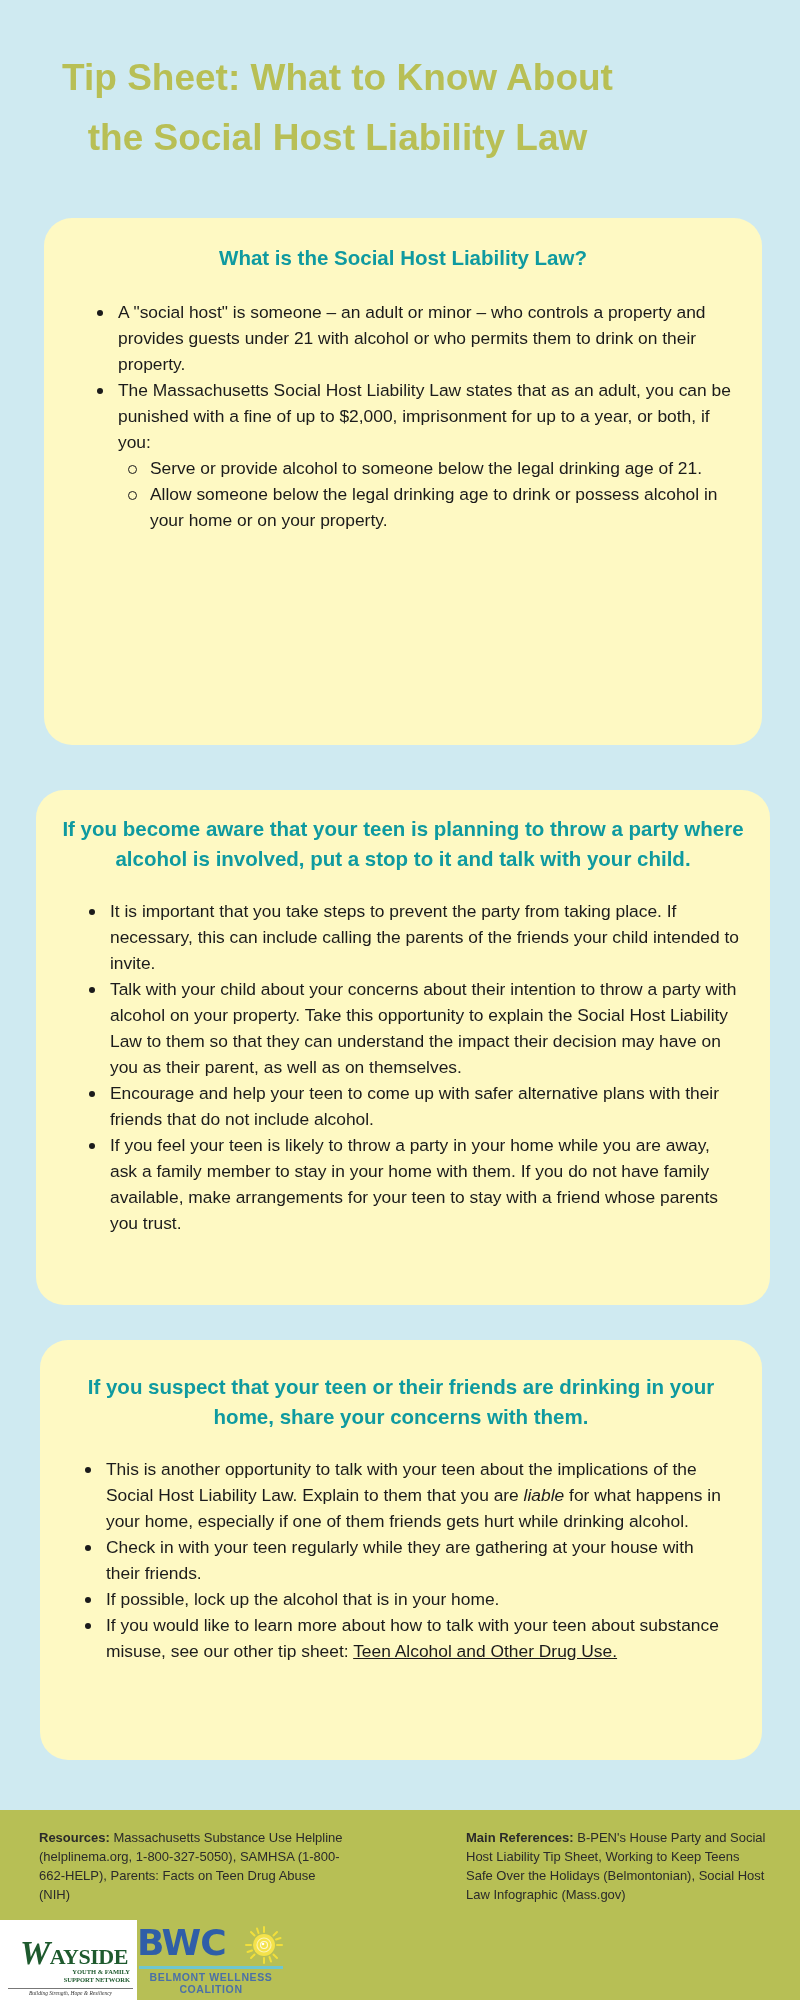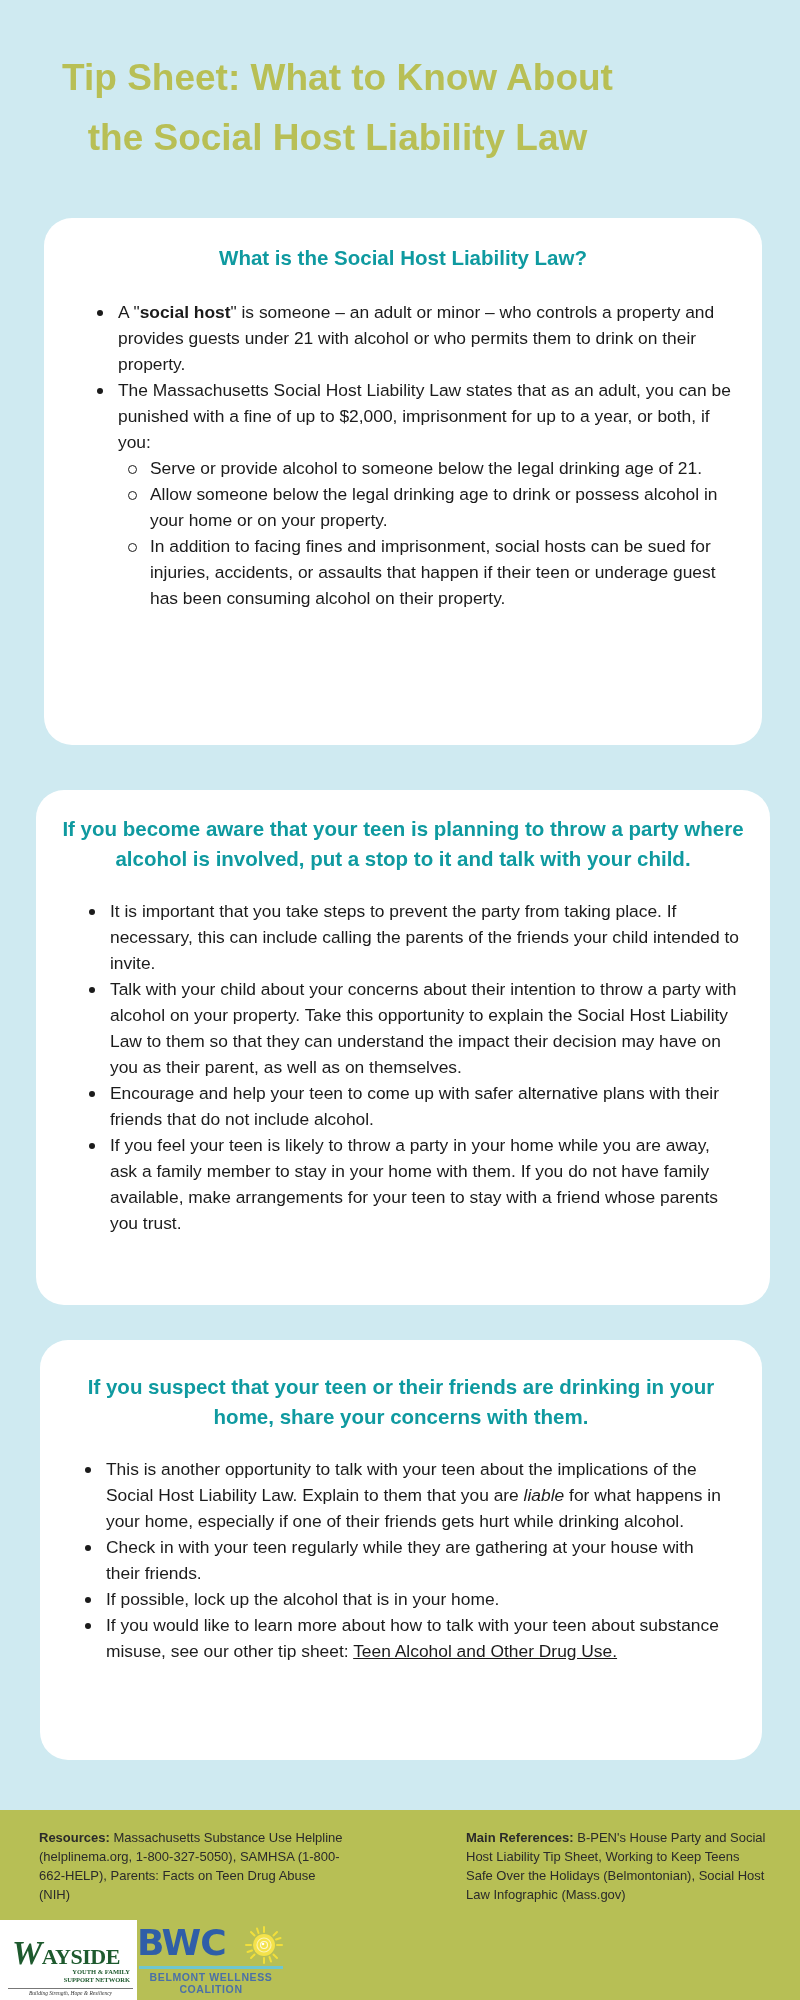--- a/index.html
+++ b/index.html
@@ -16,21 +16,21 @@
       left: 0; top: 48px; width: 675px;
       text-align: center;
       color: #b8bf55;
       font-weight: bold;
       font-size: 37px;
       line-height: 60px;
     }
     .page-title span { display: block; }
     .card {
       position: absolute;
-      background: #ffffff;
+      background: #fef9c3;
       border-radius: 28px;
     }
     .card h2 {
       color: #0f9aa0;
       font-weight: bold;
       text-align: center;
       font-size: 20.5px;
       line-height: 30px;
     }
     .card ul {
@@ -57,21 +57,21 @@
     }
     .card li.l2::before {
       content: "";
       position: absolute;
       left: 34px; top: 10px;
       width: 7px; height: 7px;
       border-radius: 50%;
       border: 1.3px solid #1b1b1b;
       background: transparent;
     }
-    .card b { font-weight: bold; }
+    .card b { font-weight: normal; }
     .card i { font-style: italic; }
     .card a { color: #1b1b1b; text-decoration: underline; }
 
     #card1 { left: 44px; top: 218px; width: 718px; height: 527px; }
     #card1 h2 { margin-top: 25px; }
     #card1 ul { margin: 26px 30px 0 50px; }
 
     #card2 { left: 36px; top: 790px; width: 734px; height: 515px; }
     #card2 h2 { margin: 24px 24px 0 24px; }
     #card2 ul { margin: 24px 30px 0 50px; }
@@ -95,21 +95,21 @@
     .footer-col b { font-weight: bold; }
     #resources { left: 39px; width: 310px; }
     #references { left: 466px; width: 300px; }
 
     .logo-wayside {
       position: absolute;
       left: 0; top: 1920px; width: 137px; height: 80px;
       background: #ffffff;
     }
     .wayside-name {
-      position: absolute; left: 12px; top: 14px;
+      position: absolute; left: 20px; top: 14px;
       font-family: "Liberation Serif", serif;
       color: #1e5a2e;
       font-size: 22px;
       font-weight: bold;
       letter-spacing: -0.5px;
     }
     .wayside-name .bigw { font-size: 34px; font-style: italic; }
     .wayside-sub {
       position: absolute; left: 40px; top: 48px; width: 90px;
       font-family: "Liberation Serif", serif;
@@ -152,38 +152,37 @@
   <span>the Social Host Liability Law</span>
 </h1>
 
 <section class="card" id="card1">
   <h2>What is the Social Host Liability Law?</h2>
   <ul>
     <li class="l1"><span>A "</span><b>social host</b><span>" is someone – an adult or minor – who controls a property and provides guests under 21 with alcohol or who permits them to drink on their property.</span></li>
     <li class="l1">The Massachusetts Social Host Liability Law states that as an adult, you can be punished with a fine of up to $2,000, imprisonment for up to a year, or both, if you:</li>
     <li class="l2">Serve or provide alcohol to someone below the legal drinking age of 21.</li>
     <li class="l2">Allow someone below the legal drinking age to drink or possess alcohol in your home or on your property.</li>
-    <li class="l2">In addition to facing fines and imprisonment, social hosts can be sued for injuries, accidents, or assaults that happen if their teen or underage guest has been consuming alcohol on their property.</li>
   </ul>
 </section>
 
 <section class="card" id="card2">
   <h2>If you become aware that your teen is planning to throw a party where alcohol is involved, put a stop to it and talk with your child.</h2>
   <ul>
     <li class="l1">It is important that you take steps to prevent the party from taking place. If necessary, this can include calling the parents of the friends your child intended to invite.</li>
     <li class="l1">Talk with your child about your concerns about their intention to throw a party with alcohol on your property. Take this opportunity to explain the Social Host Liability Law to them so that they can understand the impact their decision may have on you as their parent, as well as on themselves.</li>
     <li class="l1">Encourage and help your teen to come up with safer alternative plans with their friends that do not include alcohol.</li>
     <li class="l1">If you feel your teen is likely to throw a party in your home while you are away, ask a family member to stay in your home with them. If you do not have family available, make arrangements for your teen to stay with a friend whose parents you trust.</li>
   </ul>
 </section>
 
 <section class="card" id="card3">
   <h2>If you suspect that your teen or their friends are drinking in your home, share your concerns with them.</h2>
   <ul>
-    <li class="l1"><span>This is another opportunity to talk with your teen about the implications of the Social Host Liability Law. Explain to them that you are </span><i>liable</i><span> for what happens in your home, especially if one of their friends gets hurt while drinking alcohol.</span></li>
+    <li class="l1"><span>This is another opportunity to talk with your teen about the implications of the Social Host Liability Law. Explain to them that you are </span><i>liable</i><span> for what happens in your home, especially if one of them friends gets hurt while drinking alcohol.</span></li>
     <li class="l1">Check in with your teen regularly while they are gathering at your house with their friends.</li>
     <li class="l1">If possible, lock up the alcohol that is in your home.</li>
     <li class="l1"><span>If you would like to learn more about how to talk with your teen about substance misuse, see our other tip sheet: </span><a href="#">Teen Alcohol and Other Drug Use.</a></li>
   </ul>
 </section>
 
 <footer class="footer">
   <p class="footer-col" id="resources"><b>Resources:</b><span> Massachusetts Substance Use Helpline (helplinema.org, 1-800-327-5050), SAMHSA (1-800-662-HELP), Parents: Facts on Teen Drug Abuse (NIH)</span></p>
   <p class="footer-col" id="references"><b>Main References:</b><span> B-PEN's House Party and Social Host Liability Tip Sheet, Working to Keep Teens Safe Over the Holidays (Belmontonian), Social Host Law Infographic (Mass.gov)</span></p>
 </footer>

